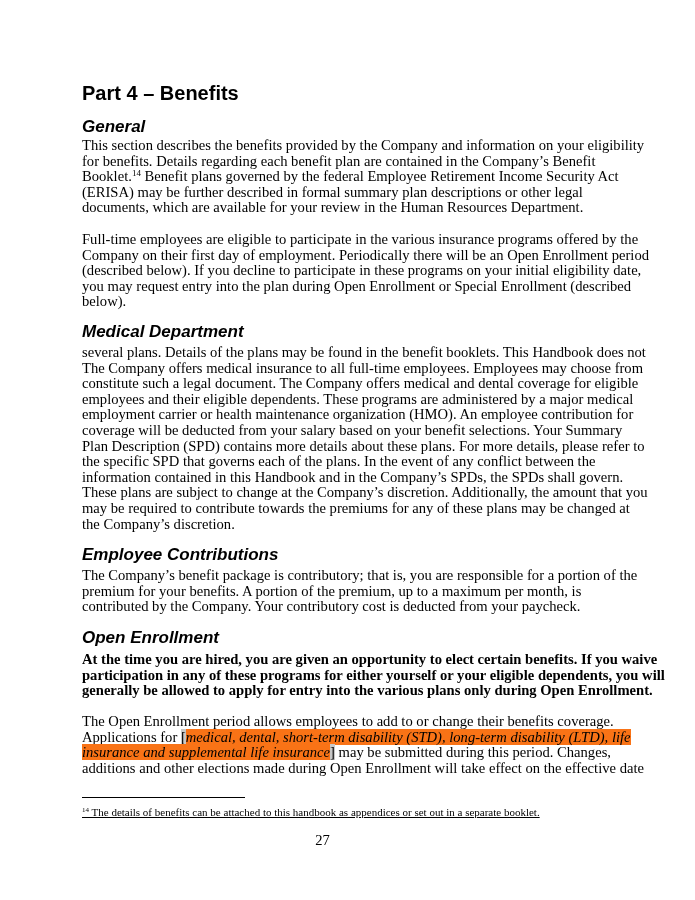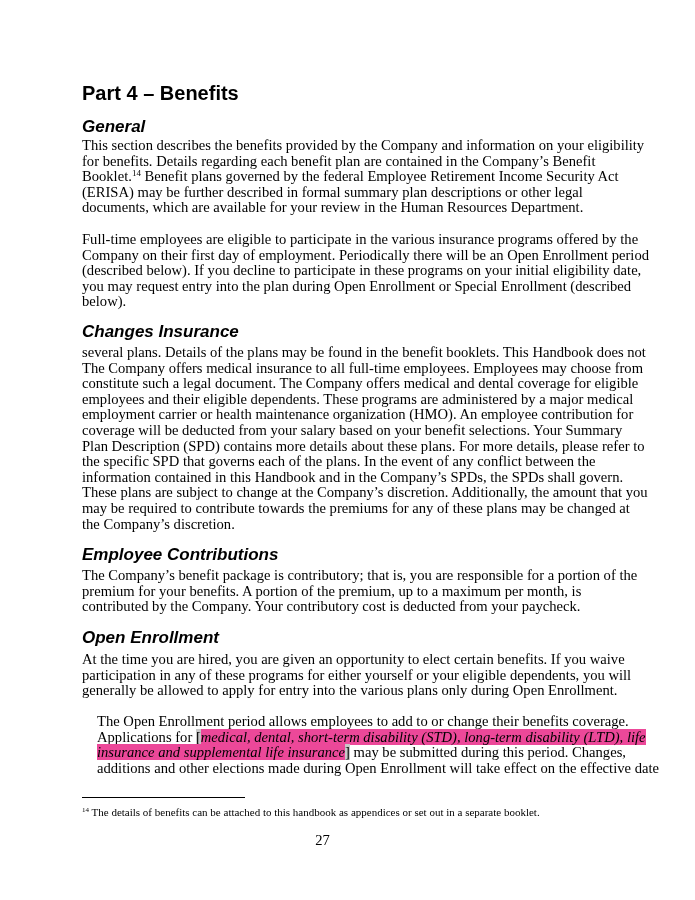--- a/index.html
+++ b/index.html
@@ -50,21 +50,21 @@
       width: 530px;
       font-family: "Liberation Serif", serif;
       font-size: 14.6px;
       line-height: 15.6px;
     }
     .line {
       display: block;
       white-space: nowrap;
     }
     .hl {
-      background: #ec4899;
+      background: #f97316;
       font-style: italic;
     }
     .hl-br {
       background: #c8c8c8;
     }
     sup {
       font-size: 9px;
       line-height: 0;
       vertical-align: 5px;
     }
@@ -77,20 +77,21 @@
       background: #000;
     }
     .footnote {
       position: absolute;
       left: 82px;
       top: 806px;
       font-family: "Liberation Serif", serif;
       font-size: 11px;
       line-height: 13px;
       white-space: nowrap;
+      text-decoration: underline;
     }
     .footnote sup {
       font-size: 7px;
       vertical-align: 4px;
     }
     .page-number {
       position: absolute;
       top: 832px;
       left: 8px;
       width: 629px;
@@ -117,21 +118,21 @@
   </p>
 
   <p class="para" style="top:232px;">
     <span class="line">Full-time employees are eligible to participate in the various insurance programs offered by the</span>
     <span class="line">Company on their first day of employment. Periodically there will be an Open Enrollment period</span>
     <span class="line">(described below). If you decline to participate in these programs on your initial eligibility date,</span>
     <span class="line">you may request entry into the plan during Open Enrollment or Special Enrollment (described</span>
     <span class="line">below).</span>
   </p>
 
-  <h2 class="h2" style="top:322px;">Changes Insurance</h2>
+  <h2 class="h2" style="top:322px;">Medical Department</h2>
   <p class="para" style="top:345px;">
     <span class="line">several plans. Details of the plans may be found in the benefit booklets. This Handbook does not</span>
     <span class="line">The Company offers medical insurance to all full-time employees. Employees may choose from</span>
     <span class="line">constitute such a legal document. The Company offers medical and dental coverage for eligible</span>
     <span class="line">employees and their eligible dependents. These programs are administered by a major medical</span>
     <span class="line">employment carrier or health maintenance organization (HMO). An employee contribution for</span>
     <span class="line">coverage will be deducted from your salary based on your benefit selections. Your Summary</span>
     <span class="line">Plan Description (SPD) contains more details about these plans. For more details, please refer to</span>
     <span class="line">the specific SPD that governs each of the plans. In the event of any conflict between the</span>
     <span class="line">information contained in this Handbook and in the Company’s SPDs, the SPDs shall govern.</span>
@@ -141,27 +142,27 @@
   </p>
 
   <h2 class="h2" style="top:545px;">Employee Contributions</h2>
   <p class="para" style="top:568px;">
     <span class="line">The Company’s benefit package is contributory; that is, you are responsible for a portion of the</span>
     <span class="line">premium for your benefits. A portion of the premium, up to a maximum per month, is</span>
     <span class="line">contributed by the Company. Your contributory cost is deducted from your paycheck.</span>
   </p>
 
   <h2 class="h2" style="top:628px;">Open Enrollment</h2>
-  <p class="para" style="top:652px;">
+  <p class="para" style="top:652px;font-weight:bold;">
     <span class="line">At the time you are hired, you are given an opportunity to elect certain benefits. If you waive</span>
     <span class="line">participation in any of these programs for either yourself or your eligible dependents, you will</span>
     <span class="line">generally be allowed to apply for entry into the various plans only during Open Enrollment.</span>
   </p>
 
-  <p class="para" style="top:714px;margin-left:15px;">
+  <p class="para" style="top:714px;">
     <span class="line">The Open Enrollment period allows employees to add to or change their benefits coverage.</span>
     <span class="line"><span>Applications for </span><span class="hl-br">[</span><span class="hl">medical, dental, short-term disability (STD), long-term disability (LTD), life</span></span>
     <span class="line"><span class="hl">insurance and supplemental life insurance</span><span class="hl-br">]</span><span> may be submitted during this period. Changes,</span></span>
     <span class="line">additions and other elections made during Open Enrollment will take effect on the effective date</span>
   </p>
 </div>
 
 <div class="fn-rule"></div>
 <div class="footnote"><sup>14</sup><span> The details of benefits can be attached to this handbook as appendices or set out in a separate booklet.</span></div>
 

